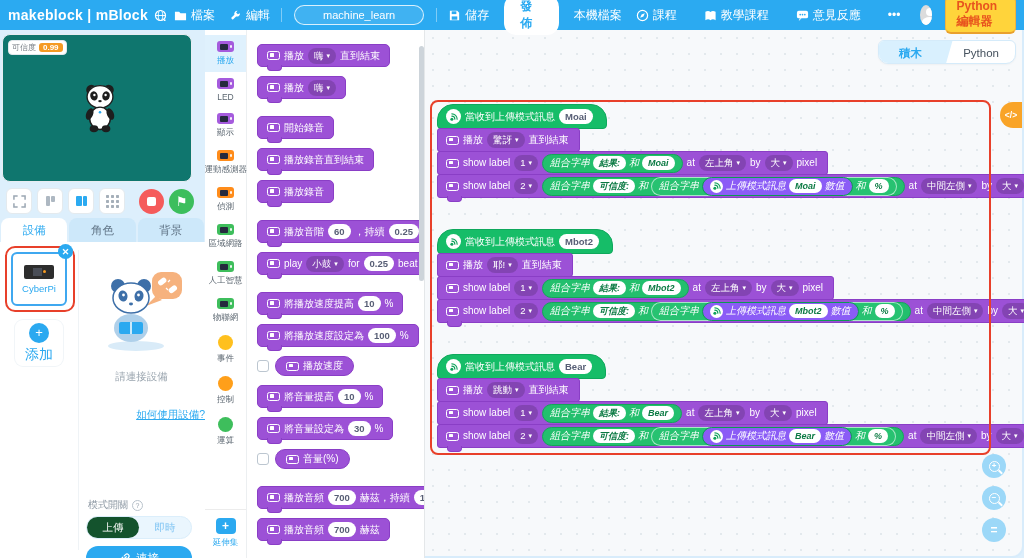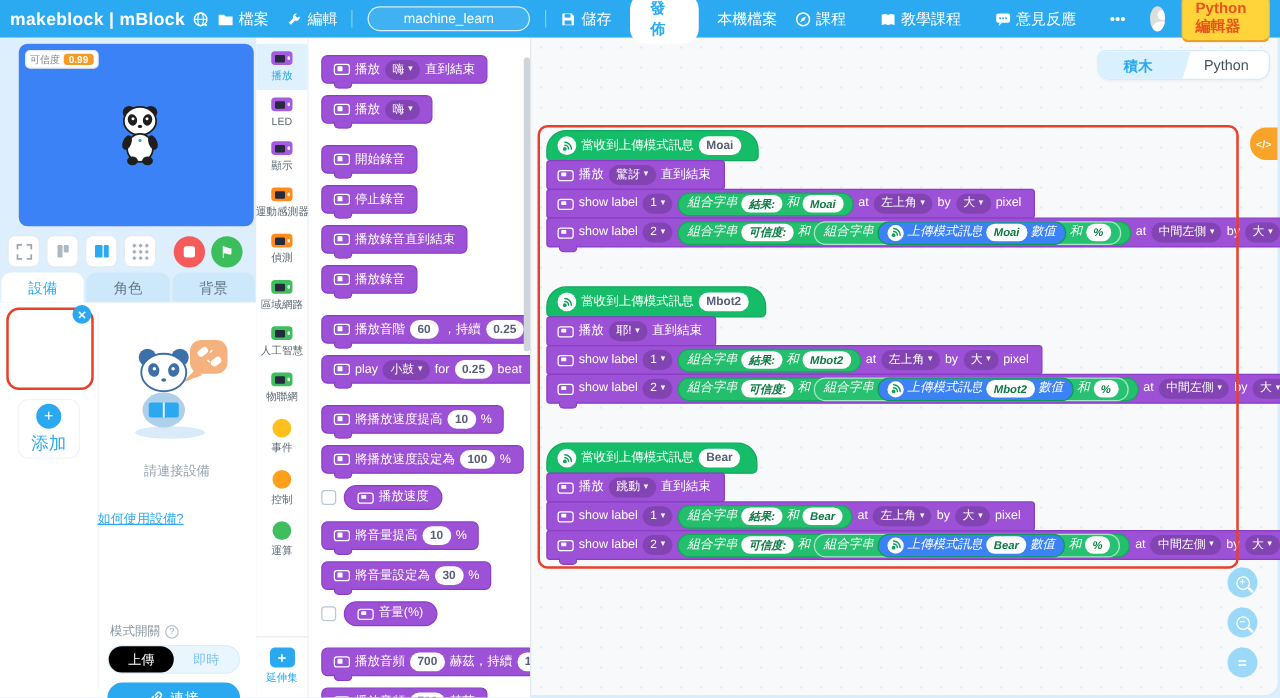--- a/index.html
+++ b/index.html
@@ -14,21 +14,21 @@
   .publish-btn { background:#fff; color:#2BAAF1; font-size:12px; font-weight:bold; padding:3px 16px; border-radius:12px; margin:0 8px; }
   .tb-right { margin-left:auto; display:flex; align-items:center; gap:13px; }
   .avatar { width:20px; height:20px; border-radius:50%; background:#DCDCDC; position:relative; overflow:hidden; }
   .avatar::before { content:""; position:absolute; left:6px; top:3px; width:8px; height:8px; border-radius:50%; background:#fff; }
   .avatar::after { content:""; position:absolute; left:2px; top:12px; width:16px; height:10px; border-radius:50%; background:#fff; }
   .py-btn { background:#FFD43B; border:1px solid #F2B33B; border-bottom:2px solid #E9A02C; color:#E8541E; font-size:12px; font-weight:bold; padding:2px 10px; border-radius:6px; }
   .ticon { width:13px; height:13px; flex:0 0 auto; }
 
   
   .leftcol { position:absolute; left:0; top:30px; width:205px; height:528px; background:#DDEFFC; }
-  .stage-card { position:absolute; left:14px; top:4px; width:190px; height:148px; background:#3b82f6; border:1px solid #E7EDF2; border-radius:8px; }
+  .stage-card { position:absolute; left:2px; top:4px; width:190px; height:148px; background:#0f766e; border:1px solid #E7EDF2; border-radius:8px; }
   .stage-badge { position:absolute; left:5px; top:5px; display:flex; align-items:center; background:#fff; border:1px solid #E2E8EC; border-radius:4px; padding:1px 3px; font-size:8px; color:#7A8087; }
   .stage-badge .bval { background:#F59A23; color:#fff; border-radius:3px; padding:0 4px; margin-left:3px; font-weight:bold; }
   .stage-panda { position:absolute; left:76px; top:48px; }
   .stage-ctrls { position:absolute; left:6px; top:158px; width:190px; display:flex; align-items:center; gap:5px; }
   .sq-btn { width:26px; height:26px; background:#fff; border:1px solid #E4EAEE; border-radius:6px; display:flex; align-items:center; justify-content:center; }
   .lay-ic { display:flex; gap:1px; }
   .lay-ic i { display:block; width:4px; height:10px; background:#AEB8C2; border-radius:1px; }
   .lay-ic.act i { background:#2BAAF1; } .lay-ic.act i:first-child { width:6px; }
   .grid-ic { width:14px; height:14px; background-image:radial-gradient(circle,#A5AFB9 1.4px,transparent 1.5px); background-size:5px 5px; }
   .stop-btn { width:25px; height:25px; border-radius:50%; background:#F55B5B; margin-left:auto; display:flex; align-items:center; justify-content:center; }
@@ -44,26 +44,26 @@
   .cyberpi-thumb { width:30px; height:14px; background:#2D2D2D; border-radius:2px; display:flex; align-items:center; justify-content:center; gap:1px; }
   .cyberpi-thumb i { display:block; width:9px; height:8px; background:#4A4E57; }
   .cyberpi-thumb b { display:block; width:3px; height:3px; border-radius:50%; background:#F59A23; }
   .dev-name { font-size:9.5px; color:#2BA9F0; }
   .dev-x { position:absolute; left:58px; top:2px; width:15px; height:15px; border-radius:50%; background:#2BA9F0; color:#fff; font-size:9px; font-weight:bold; display:flex; align-items:center; justify-content:center; z-index:6; }
   .add-card { position:absolute; left:15px; top:78px; width:48px; height:46px; background:#fff; border-radius:8px; box-shadow:0 0 0 1px #F1F5F8; display:flex; flex-direction:column; align-items:center; justify-content:center; gap:3px; }
   .add-circle { width:20px; height:20px; border-radius:50%; background:#2BA9F0; color:#fff; font-size:13px; display:flex; align-items:center; justify-content:center; }
   .add-label { font-size:14px; color:#2BA9F0; }
   .conn-panda { position:absolute; left:92px; top:26px; }
   .conn-hint { position:absolute; left:78px; top:128px; width:127px; text-align:center; font-size:10.5px; color:#9AA5AF; }
-  .help-link { position:absolute; left:78px; top:166px; width:127px; text-align:left; font-size:10.5px; color:#2BA9F0; text-decoration:underline; }
+  .help-link { position:absolute; left:78px; top:166px; width:127px; text-align:right; font-size:10.5px; color:#2BA9F0; text-decoration:underline; }
   .mode-row { position:absolute; left:88px; top:256px; display:flex; align-items:center; gap:4px; font-size:10px; color:#8B97A2; }
   .qmark { width:11px; height:11px; border:1px solid #B9C3CC; border-radius:50%; font-size:7px; color:#9AA5AF; display:flex; align-items:center; justify-content:center; }
   .mode-toggle { position:absolute; left:86px; top:274px; width:106px; height:23px; background:#EAF6FE; border:1px solid #DBEEFB; border-radius:12px; display:flex; }
   .mt-half { flex:1; display:flex; align-items:center; justify-content:center; font-size:10.5px; border-radius:12px; color:#7FC4F3; }
-  .mt-half.act { background:#000000; color:#fff;text-align:center; }
+  .mt-half.act { background:#14532d; color:#fff;text-align:center; }
   .conn-btn { position:absolute; left:86px; top:304px; width:106px; height:24px; background:#2BA9F0; border-radius:12px; color:#fff; font-size:11.5px; display:flex; align-items:center; justify-content:center; gap:5px; }
 
   
   .catcol { position:absolute; left:205px; top:30px; width:42px; height:528px; background:#fff; border-right:1px solid #ECEFF1; display:flex; flex-direction:column; align-items:center; padding-top:5px; }
   .cat-item { width:100%; display:flex; flex-direction:column; align-items:center; gap:3px; padding:6px 0 5px; cursor:pointer; }
   .cat-item.active { background:#DFF1FD; }
   .cat-lab { font-size:8.5px; color:#5B6670; white-space:nowrap; max-width:42px; overflow:hidden; }
   .cat-item.active .cat-lab { color:#2BA9F0; }
   .ci-dev { width:17px; height:11px; border-radius:3px; position:relative; }
   .ci-dev::before { content:""; position:absolute; left:3px; top:2.5px; width:8px; height:6px; background:#252A3E; border-radius:1px; }
@@ -103,21 +103,21 @@
   .ov { background:#fff; border-radius:10px; padding:0 6px; height:15px; line-height:15px; font-size:9.5px; color:#575E75; font-weight:bold; }
   .dd { background:rgba(0,0,0,.16); border-radius:10px; padding:0 6px; height:16px; line-height:16px; font-size:9.5px; color:#fff; display:inline-flex; align-items:center; gap:3px; }
   .dd .caret { font-size:7px; }
   .ic-dev { width:13px; height:9px; border:1.4px solid #fff; border-radius:2.5px; position:relative; flex:0 0 auto; }
   .ic-dev::before { content:""; position:absolute; left:1.5px; top:1.2px; width:4.5px; height:3.6px; background:#fff; border-radius:.5px; }
   .ic-wifi { width:15px; height:15px; border-radius:50%; background:#fff; display:flex; align-items:center; justify-content:center; flex:0 0 auto; }
   .rep { display:inline-flex; align-items:center; gap:3px; height:19px; padding:0 7px; border-radius:10px; color:#fff; }
   .rep .ov { height:14px; line-height:14px; font-size:9px; color:#0B7A43; }
   .rep.g  { background:#23BF6D; border:1px solid #14A65A;font-style:italic; }
   .rep.g2 { background:#27C271; border:1px solid rgba(255,255,255,.6); }
-  .rep.gd { background:#3b82f6; border:1px solid #0C9A53; }
+  .rep.gd { background:#8b5cf6; border:1px solid #0C9A53; }
   .rep .ic-wifi { width:13px; height:13px; }
 
   .code-toggle { position:absolute; right:0; top:72px; width:22px; height:26px; background:#F9A428; border-radius:13px 0 0 13px; color:#fff; font-size:8.5px; font-weight:bold; display:flex; align-items:center; justify-content:center; z-index:11; }
   .zoombar { position:absolute; left:557px; top:424px; display:flex; flex-direction:column; gap:8px; z-index:11; }
   .zbtn { width:24px; height:24px; border-radius:50%; background:#9CD8F8; display:flex; align-items:center; justify-content:center; color:#fff; }
   .mag { display:inline-block; width:11px; height:11px; border:1.8px solid #fff; border-radius:50%; position:relative; }
   .mag::after { content:""; position:absolute; width:5px; height:1.8px; background:#fff; right:-4px; bottom:-2px; transform:rotate(45deg); }
   .mag .sign { position:absolute; inset:0; display:flex; align-items:center; justify-content:center; font-size:8px; font-weight:bold; color:#fff; line-height:1; }
   .zeq { font-size:12px; font-weight:bold; }
 </style>
@@ -238,20 +238,27 @@
     <span class="flag-btn">⚑</span>
   </div>
   <div class="panel-tabs">
     <span class="ptab active">設備</span>
     <span class="ptab">角色</span>
     <span class="ptab">背景</span>
   </div>
   <div class="dev-panel">
     <div class="vdiv"></div>
     <div class="annot-dev"></div>
+    <div class="dev-card">
+      <span class="cyberpi-thumb">
+          <i></i>
+          <b></b>
+        </span>
+      <span class="dev-name">CyberPi</span>
+    </div>
     <span class="dev-x">✕</span>
     <div class="add-card">
       <span class="add-circle">+</span>
       <span class="add-label">添加</span>
     </div>
     <svg class="conn-panda" viewBox="0 0 96 86" width="96" height="86">
       <ellipse cx="44" cy="78" rx="28" ry="5" fill="#D9EBF8"></ellipse>
       <rect x="60" y="4" width="30" height="27" rx="9" fill="#F6B27E"></rect>
       <path d="M64 28 L54 38 L70 32 Z" fill="#F6B27E"></path>
       <rect x="66" y="11" width="9" height="5.5" rx="2.7" fill="#fff" transform="rotate(-38 70 14)"></rect>
@@ -357,26 +364,20 @@
     </div>
     <div class="p-row sp">
       <span class="blk">
         <span class="ic-dev"></span>
         <span class="bt">開始錄音</span>
       </span>
     </div>
     <div class="p-row">
       <span class="blk">
         <span class="ic-dev"></span>
-        <span class="bt">停止錄音</span>
-      </span>
-    </div>
-    <div class="p-row">
-      <span class="blk">
-        <span class="ic-dev"></span>
         <span class="bt">播放錄音直到結束</span>
       </span>
     </div>
     <div class="p-row">
       <span class="blk">
         <span class="ic-dev"></span>
         <span class="bt">播放錄音</span>
       </span>
     </div>
     <div class="p-row sp">

